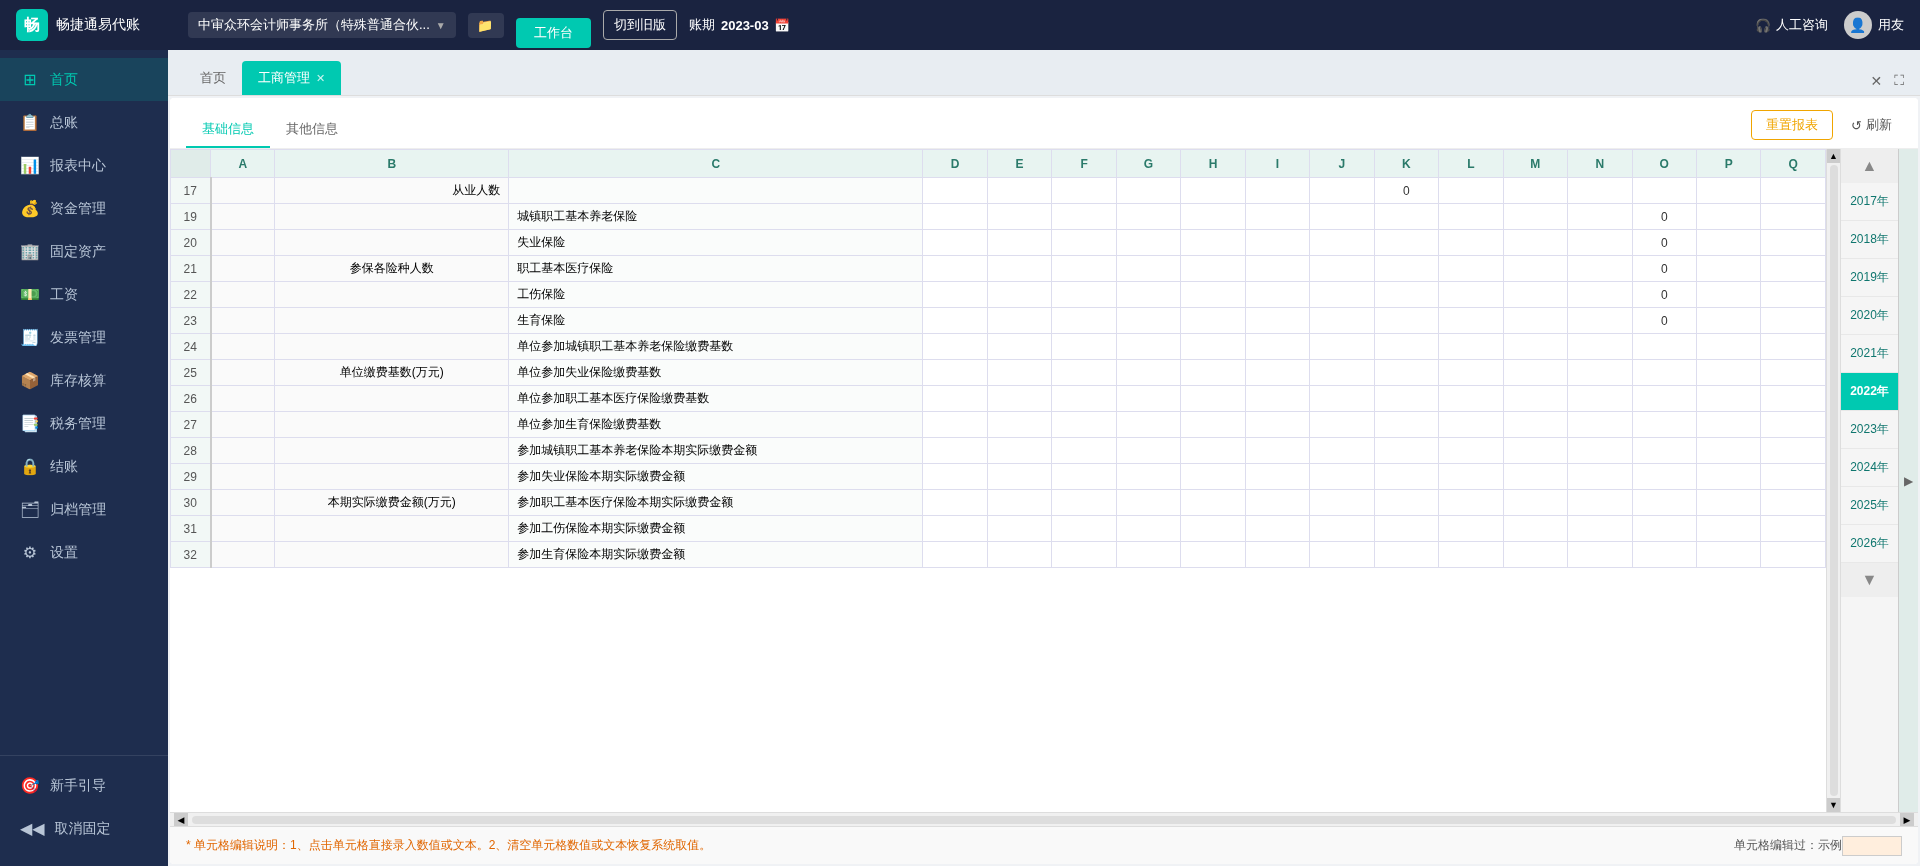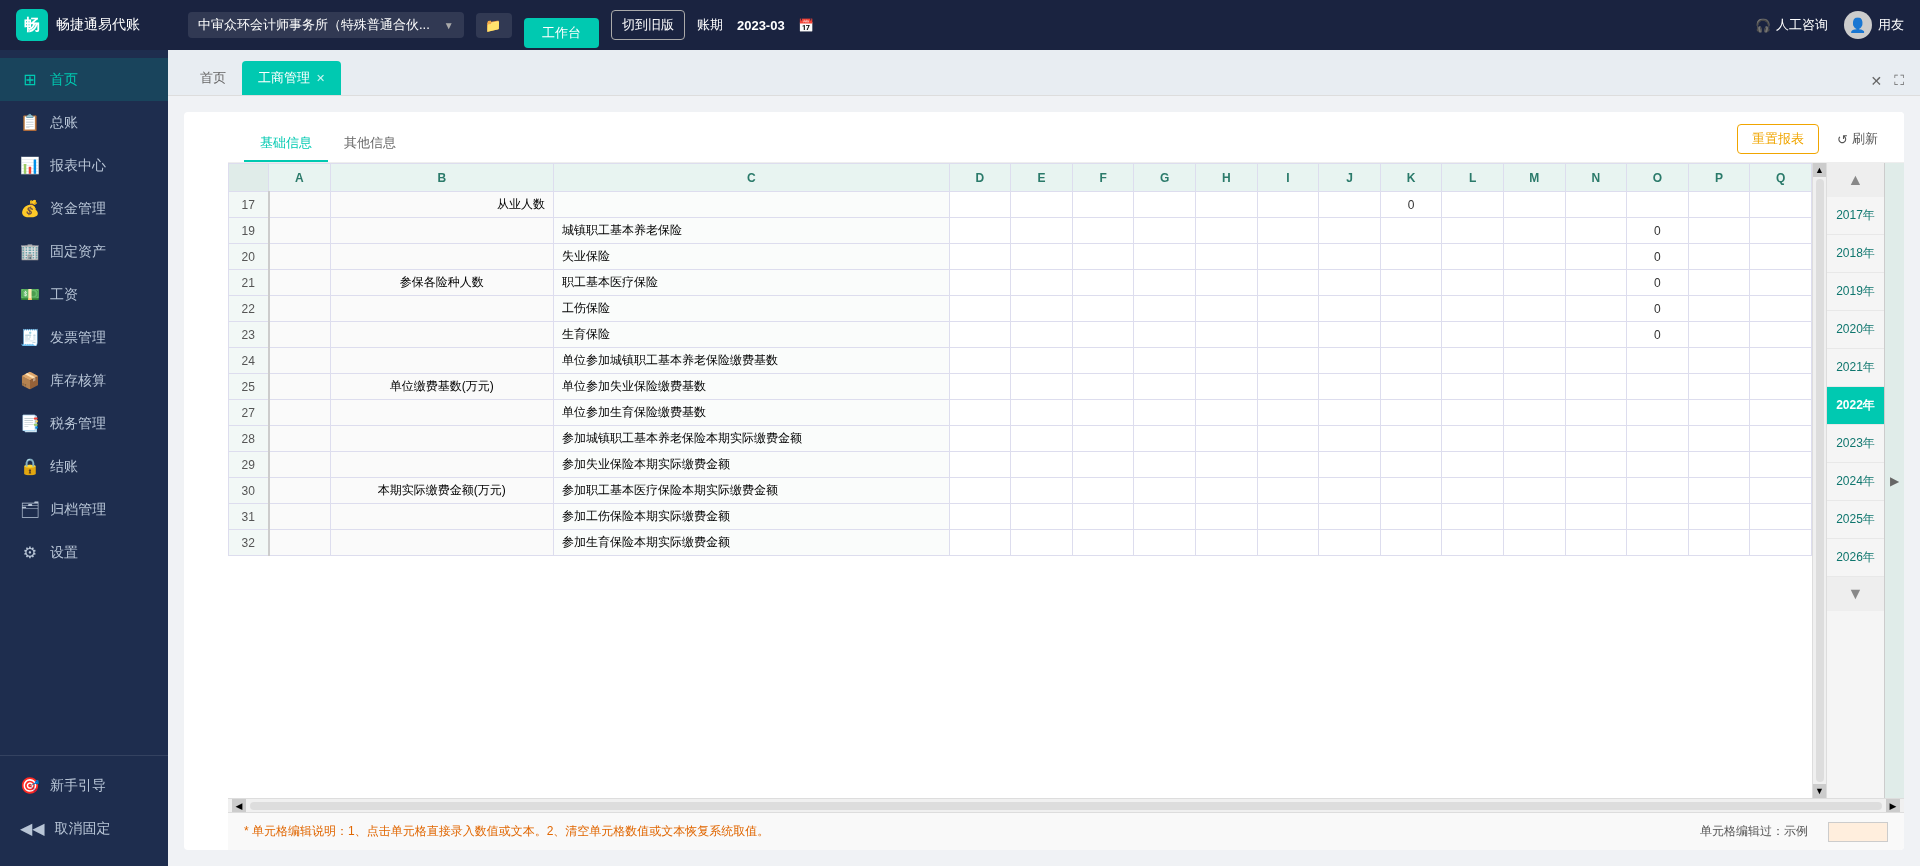--- a/index.html
+++ b/index.html
@@ -22,21 +22,21 @@
     }
     .logo-icon {
       width: 32px; height: 32px;
       background: #00c9b1;
       border-radius: 6px;
       display: flex; align-items: center; justify-content: center;
       color: white; font-size: 16px; font-weight: bold;
     }
     .logo-text { color: white; font-size: 14px; font-weight: normal; }
     .company-selector {
-      display: flex; align-items: center; gap: 14px;
+      display: flex; align-items: center; gap: 6px;
       background: rgba(255,255,255,0.1);
       border-radius: 4px;
       padding: 4px 10px;
       color: white; font-size: 13px;
       cursor: pointer;
     }
     .company-selector .chevron { color: #aaa; font-size: 10px; }
     .header-btn {
       background: rgba(255,255,255,0.1);
       border: none;
@@ -51,21 +51,21 @@
       color: white;
       padding: 6px 18px;
       margin-top: 16px;
     }
     .header-btn.outline {
       border: 1px solid #aaa;
       background: transparent;
       color: white;
     }
     .period-area {
-      display: flex; align-items: center; gap: 14px;
+      display: flex; align-items: center; gap: 6px;
       color: white; font-size: 13px;
     }
     .header-right {
       margin-left: auto;
       display: flex; align-items: center; gap: 16px;
       color: white;
     }
     .header-right .service { display: flex; align-items: center; gap: 4px; cursor: pointer; }
     .header-right .user { display: flex; align-items: center; gap: 6px; cursor: pointer; }
     .user-avatar {
@@ -149,26 +149,25 @@
       align-items: center;
       gap: 12px;
       padding-bottom: 6px;
     }
     .window-ctrl { cursor: pointer; color: #666; font-size: 14px; }
 
     
     .page-content {
       flex: 1;
       background: white;
-      margin: 16px;
+      margin: 2px;
       border-radius: 4px;
       overflow: hidden;
       display: flex;
       flex-direction: column;
-      padding-left: 44px;
     }
 
     
     .sub-tabs {
       display: flex;
       align-items: center;
       padding: 12px 16px 0;
       border-bottom: 1px solid #eee;
       background: white;
     }
@@ -330,21 +329,21 @@
       display: flex;
       align-items: center;
       padding: 0 16px;
       gap: 8px;
       font-size: 12px;
       color: #e06600;
     }
     .bottom-bar .hint { color: #e06600; }
     .bottom-bar .right-info {
       margin-left: auto;
-      display: flex; align-items: center; gap: 20px;
+      display: flex; align-items: center; gap: 0;
       color: #555;
     }
     .sample-cell {
       display: inline-block;
       width: 60px; height: 20px;
       background: #ffeedd;
       border: 1px solid #ccc;
       vertical-align: middle;
     }
 
@@ -694,20 +693,40 @@
                 <td></td>
                 <td></td>
                 <td></td>
                 <td></td>
                 <td></td>
                 <td></td>
                 <td></td>
                 <td></td>
               </tr>
 
+              <tr>
+                <td>26</td>
+                <td class="col-A"></td>
+                <td class="col-B"></td>
+                <td class="col-C">单位参加职工基本医疗保险缴费基数</td>
+                <td></td>
+                <td></td>
+                <td></td>
+                <td></td>
+                <td></td>
+                <td></td>
+                <td></td>
+                <td></td>
+                <td></td>
+                <td></td>
+                <td></td>
+                <td></td>
+                <td></td>
+                <td></td>
+              </tr>
 
               <tr>
                 <td>27</td>
                 <td class="col-A"></td>
                 <td class="col-B"></td>
                 <td class="col-C">单位参加生育保险缴费基数</td>
                 <td></td>
                 <td></td>
                 <td></td>
                 <td></td>

